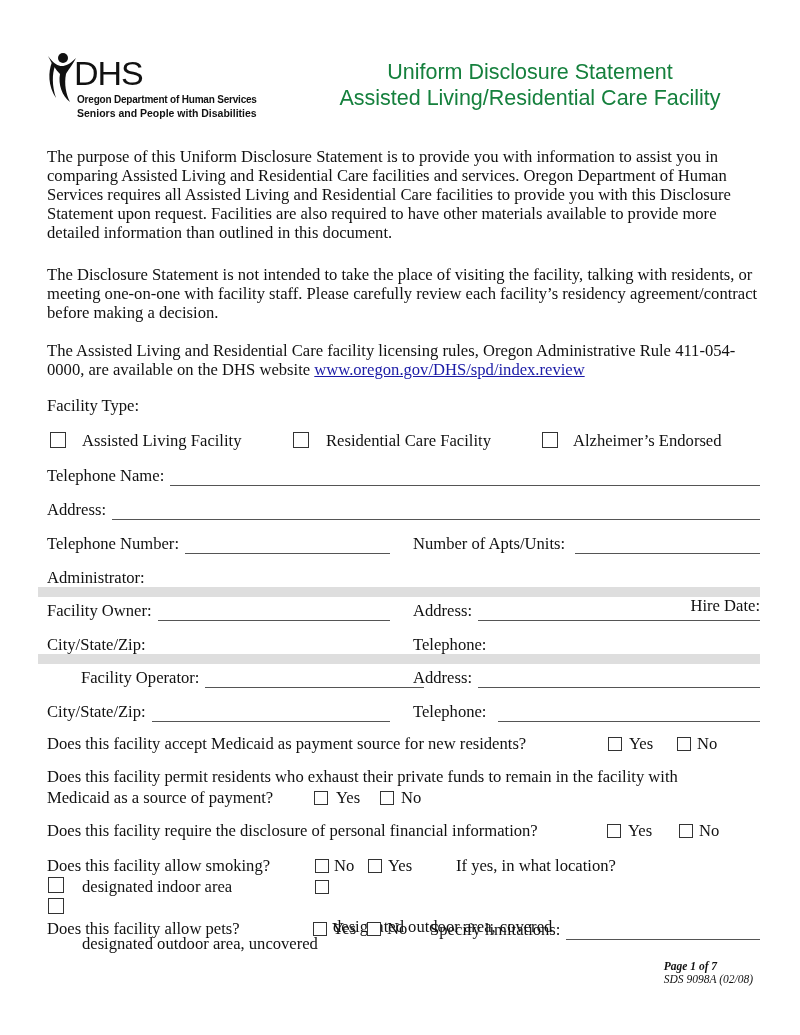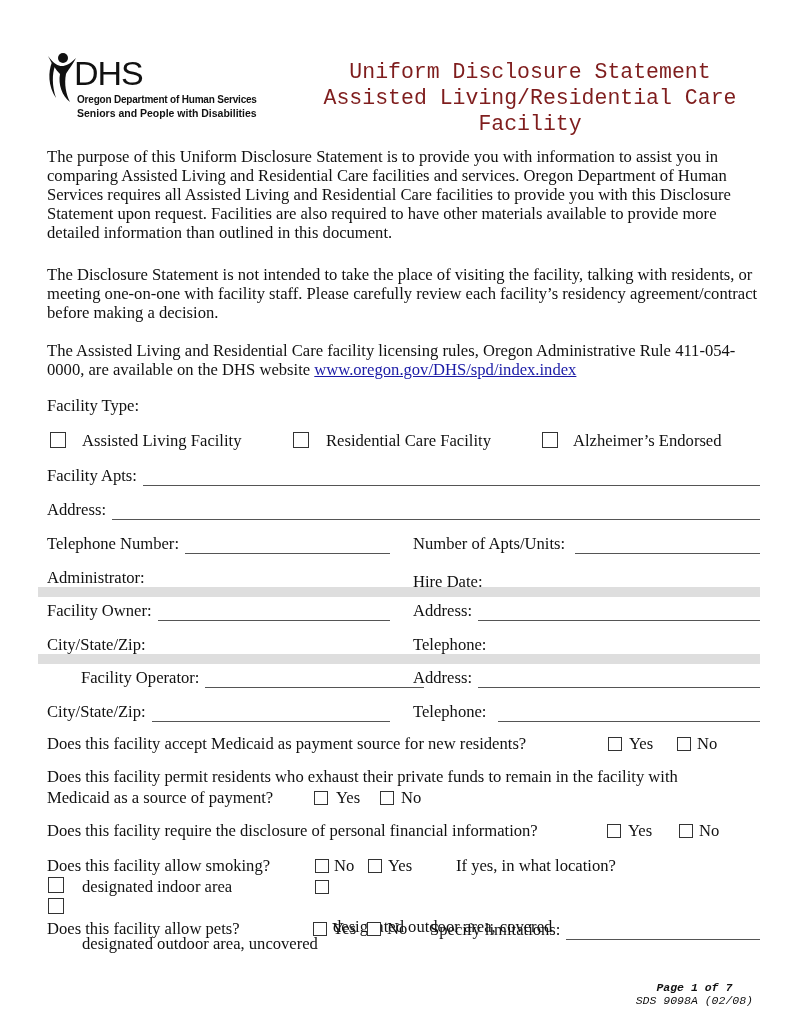--- a/index.html
+++ b/index.html
@@ -5,39 +5,39 @@
   html, body { margin: 0; padding: 0; background: #ffffff; }
   body { width: 800px; height: 1035px; position: relative; overflow: hidden; color: #111; }
   .abs { position: absolute; }
 
   
   .logo { left: 44px; top: 52px; width: 240px; height: 70px; }
   .logo svg { position: absolute; left: 2px; top: 0; }
   .logo-dhs { position: absolute; left: 30px; top: 4px; font-size: 34px; letter-spacing: -1px; font-family: "Liberation Sans", sans-serif; color: #111; line-height: 1; }
   .logo-dept { position: absolute; left: 33px; top: 42px; font-size: 10px; font-weight: bold; font-family: "Liberation Sans", sans-serif; white-space: nowrap; letter-spacing: -0.2px; }
   .logo-sub { position: absolute; left: 33px; top: 55px; font-size: 10.5px; font-weight: bold; font-family: "Liberation Sans", sans-serif; white-space: nowrap; }
-  .title-block { left: 300px; top: 59px; width: 460px; text-align: center; font-family: Liberation Mono, monospace; font-size: 21.5px; line-height: 26px; color: #7f1d1d; }
+  .title-block { left: 300px; top: 59px; width: 460px; text-align: center; font-family: Liberation Sans, sans-serif; font-size: 21.5px; line-height: 26px; color: #15803d; }
 
   
   .para { left: 47px; width: 720px; font-size: 16.6px; line-height: 19px; font-family: Liberation Serif, serif; }
   .para a { color: #1a1aa6; text-decoration: underline; }
 
   
   .row { position: absolute; left: 47px; width: 713px; height: 24px; font-family: "Liberation Serif", serif; font-size: 16.6px; display: flex; align-items: flex-end; }
   .label { white-space: nowrap; line-height: 20px; }
   .blank { flex: 1; border-bottom: 1px solid #555; height: 18px; margin-left: 6px; }
   .half { position: absolute; display: flex; align-items: flex-end; height: 24px; font-family: "Liberation Serif", serif; font-size: 16.6px; }
 
   .cb { display: inline-block; width: 14px; height: 14px; border: 1.3px solid #333; background: #fff; vertical-align: -2px; box-sizing: border-box; }
   .cb.big { width: 16px; height: 16px; }
   .opt { position: absolute; font-family: "Liberation Serif", serif; font-size: 16.6px; white-space: nowrap; line-height: 20px; }
 
   .band { position: absolute; left: 38px; width: 722px; height: 10px; background: #dedede; }
 
-  .footer { right: 47px; text-align: center; font-family: Liberation Mono, monospace; font-size: 11.5px; font-style: italic; line-height: 13px; margin-top: 21px; }
+  .footer { right: 47px; text-align: left; font-family: Liberation Serif, serif; font-size: 11.5px; font-style: italic; line-height: 13px; }
   .footer .pg { font-weight: bold; }
 </style>
 </head>
 <body>
 
 <div class="abs logo">
   <svg width="32" height="52" viewBox="0 0 32 52">
     <circle cx="17" cy="6" r="5" fill="#111"></circle>
     <path d="M2 4 C8 12, 12 14, 16 14 C20 14, 24 12, 30 6 C26 14, 22 18, 20 22 C18 32, 20 42, 24 50 C16 44, 12 32, 14 22 C10 18, 6 12, 2 4 Z" fill="#111"></path>
     <path d="M6 10 C2 20, 2 34, 10 46 C6 34, 6 22, 9 14 Z" fill="#111"></path>
@@ -47,54 +47,54 @@
   <span class="logo-sub">Seniors and People with Disabilities</span>
 </div>
 
 <div class="abs title-block">
   <div>Uniform Disclosure Statement</div>
   <div>Assisted Living/Residential Care Facility</div>
 </div>
 
 <div class="abs para" style="top:147px;">The purpose of this Uniform Disclosure Statement is to provide you with information to assist you in comparing Assisted Living and Residential Care facilities and services. Oregon Department of Human Services requires all Assisted Living and Residential Care facilities to provide you with this Disclosure Statement upon request. Facilities are also required to have other materials available to provide more detailed information than outlined in this document.</div>
 <div class="abs para" style="top:265px;">The Disclosure Statement is not intended to take the place of visiting the facility, talking with residents, or meeting one-on-one with facility staff. Please carefully review each facility’s residency agreement/contract before making a decision.</div>
-<div class="abs para" style="top:341px;"><span>The Assisted Living and Residential Care facility licensing rules, Oregon Administrative Rule 411-054-0000, are available on the DHS website </span><a>www.oregon.gov/DHS/spd/index.index</a></div>
+<div class="abs para" style="top:341px;"><span>The Assisted Living and Residential Care facility licensing rules, Oregon Administrative Rule 411-054-0000, are available on the DHS website </span><a>www.oregon.gov/DHS/spd/index.review</a></div>
 
 <div class="opt" style="left:47px; top:396px;">Facility Type:</div>
 
 <span class="abs cb big" style="left:50px; top:432px;"></span>
 <div class="opt" style="left:82px; top:431px;">Assisted Living Facility</div>
 <span class="abs cb big" style="left:293px; top:432px;"></span>
 <div class="opt" style="left:326px; top:431px;">Residential Care Facility</div>
 <span class="abs cb big" style="left:542px; top:432px;"></span>
 <div class="opt" style="left:573px; top:431px;">Alzheimer’s Endorsed</div>
 
 <div class="row" style="top:462px;">
-  <span class="label">Facility Apts:</span>
+  <span class="label">Telephone Name:</span>
   <span class="blank"></span>
 </div>
 <div class="row" style="top:496px;">
   <span class="label">Address:</span>
   <span class="blank"></span>
 </div>
 
 <div class="half" style="left:47px; top:530px; width:343px;">
   <span class="label">Telephone Number:</span>
   <span class="blank"></span>
 </div>
 <div class="half" style="left:413px; top:530px; width:347px;">
   <span class="label">Number of Apts/Units:</span>
   <span class="blank" style="margin-left:10px;"></span>
 </div>
 
 <div class="half" style="left:47px; top:564px; width:343px;">
   <span class="label">Administrator:</span>
   <span class="blank"></span>
 </div>
-<div class="half" style="left:413px; top:568px; width:347px;">
+<div class="half" style="left:413px; top:596px; width:347px;flex-direction:column;">
   <span class="label">Hire Date:</span>
   <span class="blank" style="margin-left:2px;"></span>
 </div>
 
 <div class="band" style="top:587px;"></div>
 
 <div class="half" style="left:47px; top:597px; width:343px;">
   <span class="label">Facility Owner:</span>
   <span class="blank"></span>
 </div>

